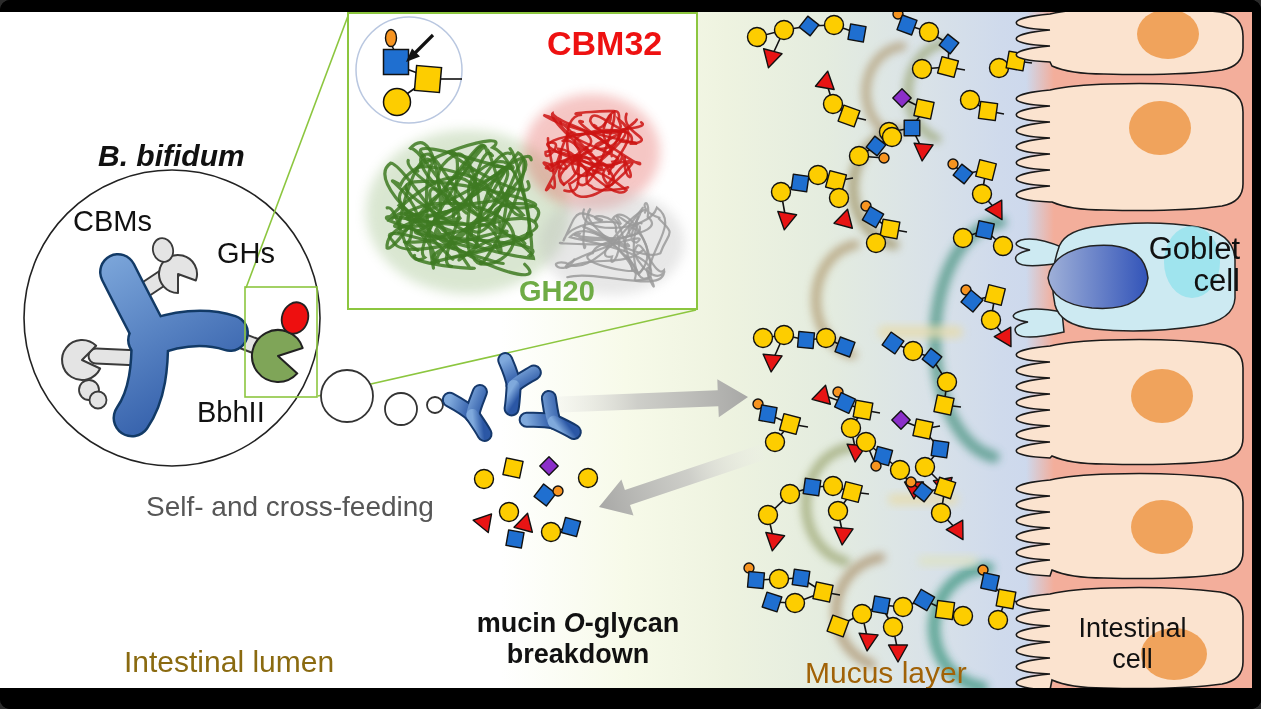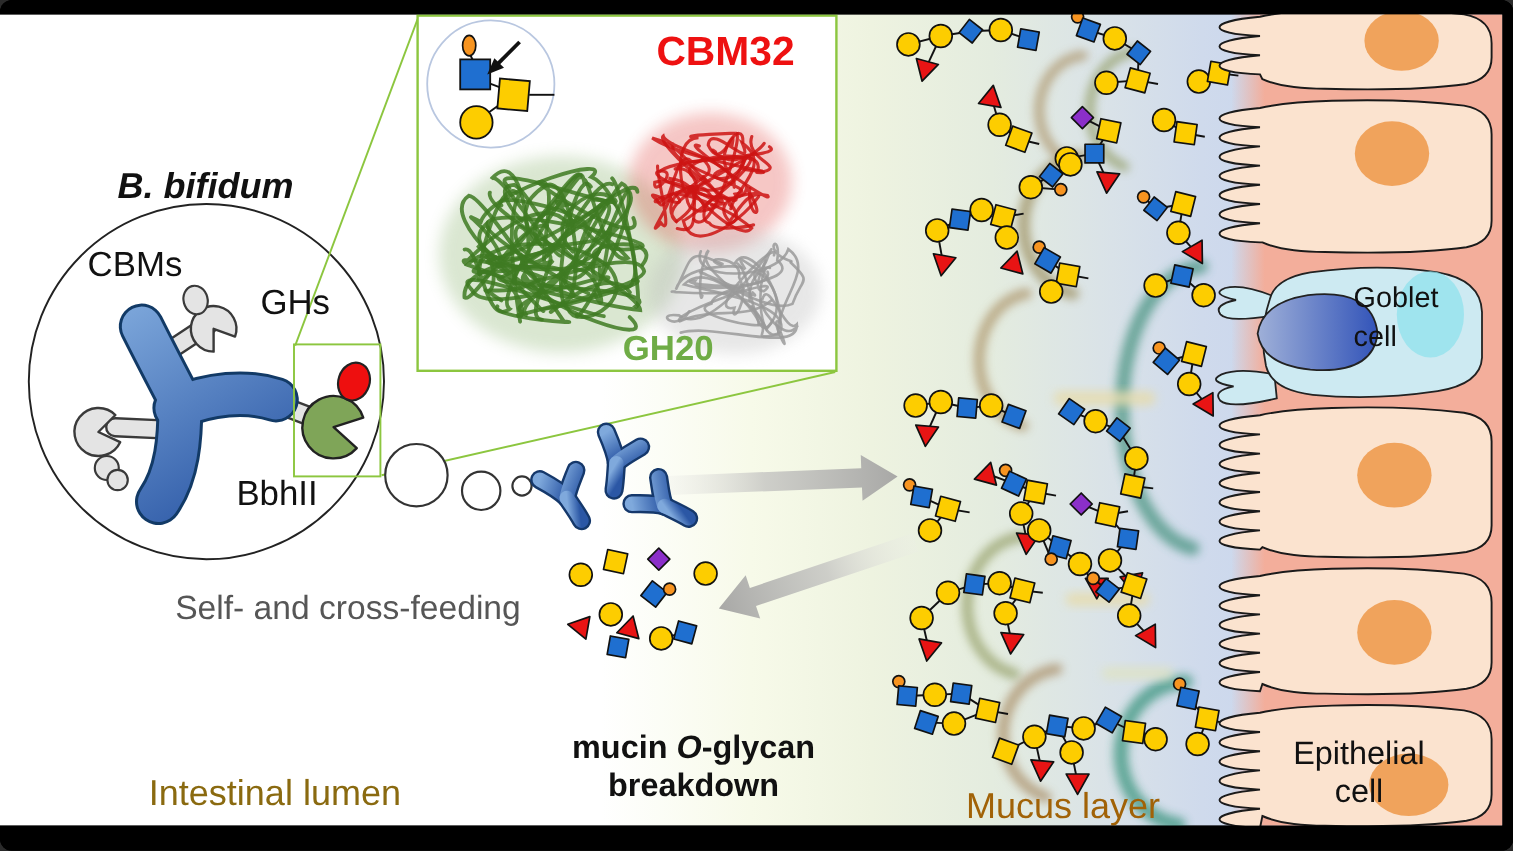--- a/index.html
+++ b/index.html
@@ -544,25 +544,25 @@
   <div class="lbl" style="left:197px;top:397px;font-size:29px;">BbhII</div>
   <div class="lbl" style="left:547px;top:26px;font-size:34px;font-weight:bold;color:#ee1111;">CBM32</div>
   <div class="lbl" style="left:479px;top:276px;font-size:29px;font-weight:bold;color:#6fac46;margin-left:40px;">GH20</div>
   <div class="lbl" style="left:146px;top:492px;font-size:28px;color:#565656;">Self- and cross-feeding</div>
   <div class="lbl" style="left:420px;top:577px;width:316px;text-align:center;font-size:27px;font-weight:bold;line-height:31px;white-space:normal;">
     <br>
     <span>mucin </span><span class="it">O</span><span>-glycan breakdown</span>
   </div>
   <div class="lbl" style="left:124px;top:646px;font-size:30px;color:#8a6a10;">Intestinal lumen</div>
   <div class="lbl" style="left:805px;top:657px;font-size:30px;color:#a16207;">Mucus layer</div>
-  <div class="lbl" style="left:1128px;top:233px;width:112px;text-align:left;font-size:24px;line-height:32px;white-space:normal;">
+  <div class="lbl" style="left:1128px;top:233px;width:112px;text-align:right;font-size:31px;line-height:32px;white-space:normal;">
     <span>Goblet</span><br>
     <span>cell</span>
   </div>
   <div class="lbl" style="left:1065px;top:613px;width:135px;text-align:center;font-size:27px;line-height:31px;white-space:normal;">
-    <span>Epithelial</span><br>
+    <span>Intestinal</span><br>
     <span>cell</span>
   </div>
 
   <div class="bar top"></div>
   <div class="bar bottom"></div>
   <div class="bar right"></div>
 </div>
 
 </body></html>

